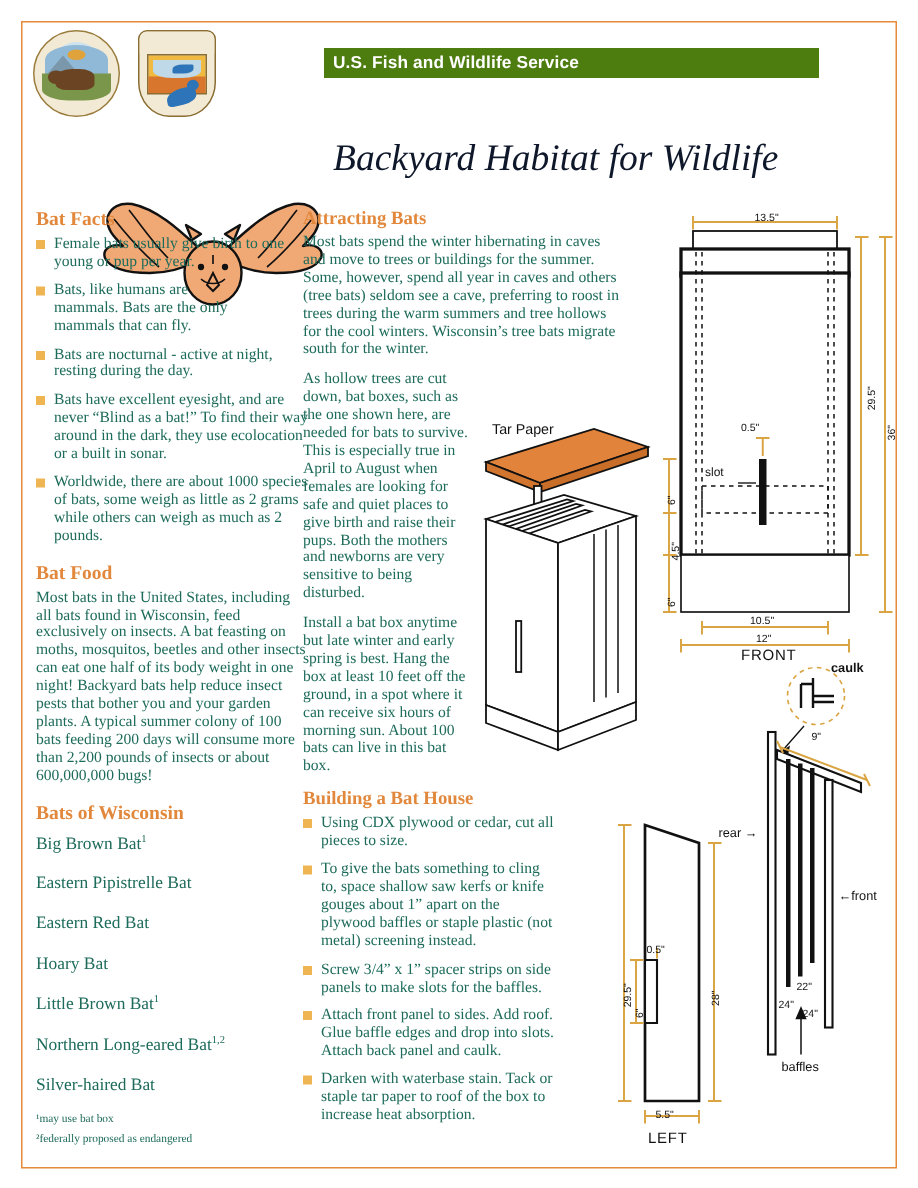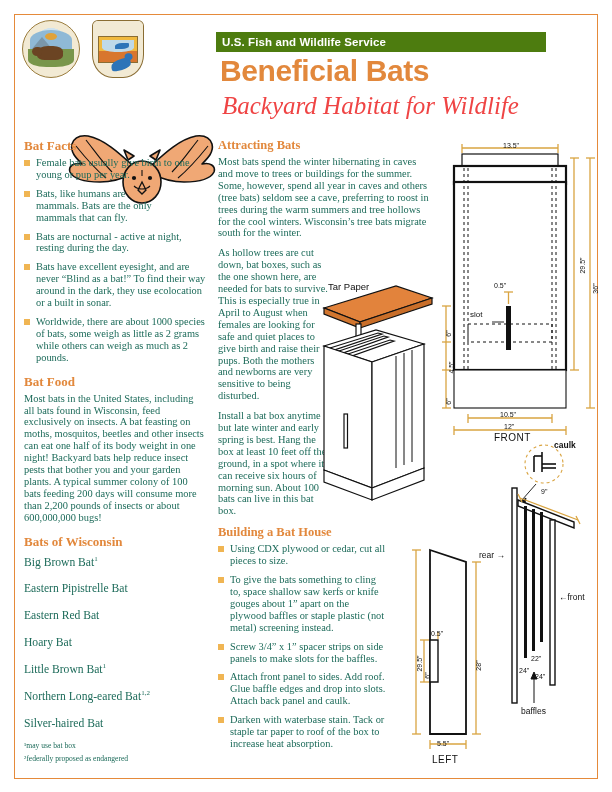--- a/index.html
+++ b/index.html
@@ -45,25 +45,25 @@
   .seal-fws .water{position:absolute;left:3px;right:3px;bottom:10px;height:12px;background:#bfd9e8;border-radius:0 0 40% 40%;}
   .seal-fws .fish{position:absolute;left:16px;bottom:13px;width:14px;height:6px;background:#2d74b8;border-radius:50% 10% 50% 10%;}
 
   
   .banner{position:absolute;left:216px;top:32px;width:330px;height:20px;background:#4d7c0f;}
   .banner span{color:#fff;font-family:"Liberation Sans",sans-serif;font-weight:bold;font-size:11.5px;
     line-height:20px;margin-left:6px;letter-spacing:.1px;}
   .title{position:absolute;left:220px;top:54px;font-family:"Liberation Sans",sans-serif;
     font-weight:bold;font-size:30px;color:#e2883c;letter-spacing:-.4px;}
   .subtitle{position:absolute;left:222px;top:92px;font-family:"Liberation Serif",serif;
-    font-style:italic;font-size:25px;color:#ef4444;}
+    font-style:italic;font-size:25px;color:#0f172a;}
 
   
   .col-left{position:absolute;left:24px;top:138px;width:182px;}
-  .col-mid{position:absolute;left:218px;top:138px;width:160px;}
+  .col-mid{position:absolute;left:202px;top:138px;width:160px;}
 
   h2.sec{font-family:"Liberation Serif",serif;font-weight:bold;font-size:12.5px;color:#e2883c;
     margin:0 0 3px 0;}
   .col-left h2.sec{font-size:13px;}
   p.body{font-size:10.4px;line-height:11.9px;margin:0 0 8px 0;color:#1d6b5a;text-align:left;}
 
   ul.bullets{list-style:none;margin:0;padding:0;}
   ul.bullets li{position:relative;padding-left:12px;margin-bottom:7px;font-size:10.4px;
     line-height:11.9px;color:#1d6b5a;}
   ul.bullets li:before{content:"";position:absolute;left:0;top:3px;width:6px;height:6px;background:#f0b553;}
@@ -115,21 +115,20 @@
           <div class="water"></div>
           <div class="fish"></div>
         </div>
       </div>
     </div>
   </div>
 
   <div class="banner">
     <span>U.S. Fish and Wildlife Service</span>
   </div>
-  <div class="title">Beneficial Bats</div>
   <div class="subtitle">Backyard Habitat for Wildlife</div>
 
   <svg class="bat" viewBox="0 0 160 96">
     <g fill="#f0a875" stroke="#111" stroke-width="1.6" stroke-linejoin="round">
       <path d="M78 52 C64 40 46 20 26 16 C18 15 12 18 10 24 C8 32 14 38 20 44
                C12 42 6 46 8 52 C12 60 26 62 38 62 C50 62 62 58 70 54 Z"></path>
       <path d="M82 52 C96 40 114 20 134 16 C142 15 148 18 150 24 C152 32 146 38 140 44
                C148 42 154 46 152 52 C148 60 134 62 122 62 C110 62 98 58 90 54 Z"></path>
       <path d="M66 40 L62 30 L72 36 Z"></path>
       <path d="M94 40 L98 30 L88 36 Z"></path>

